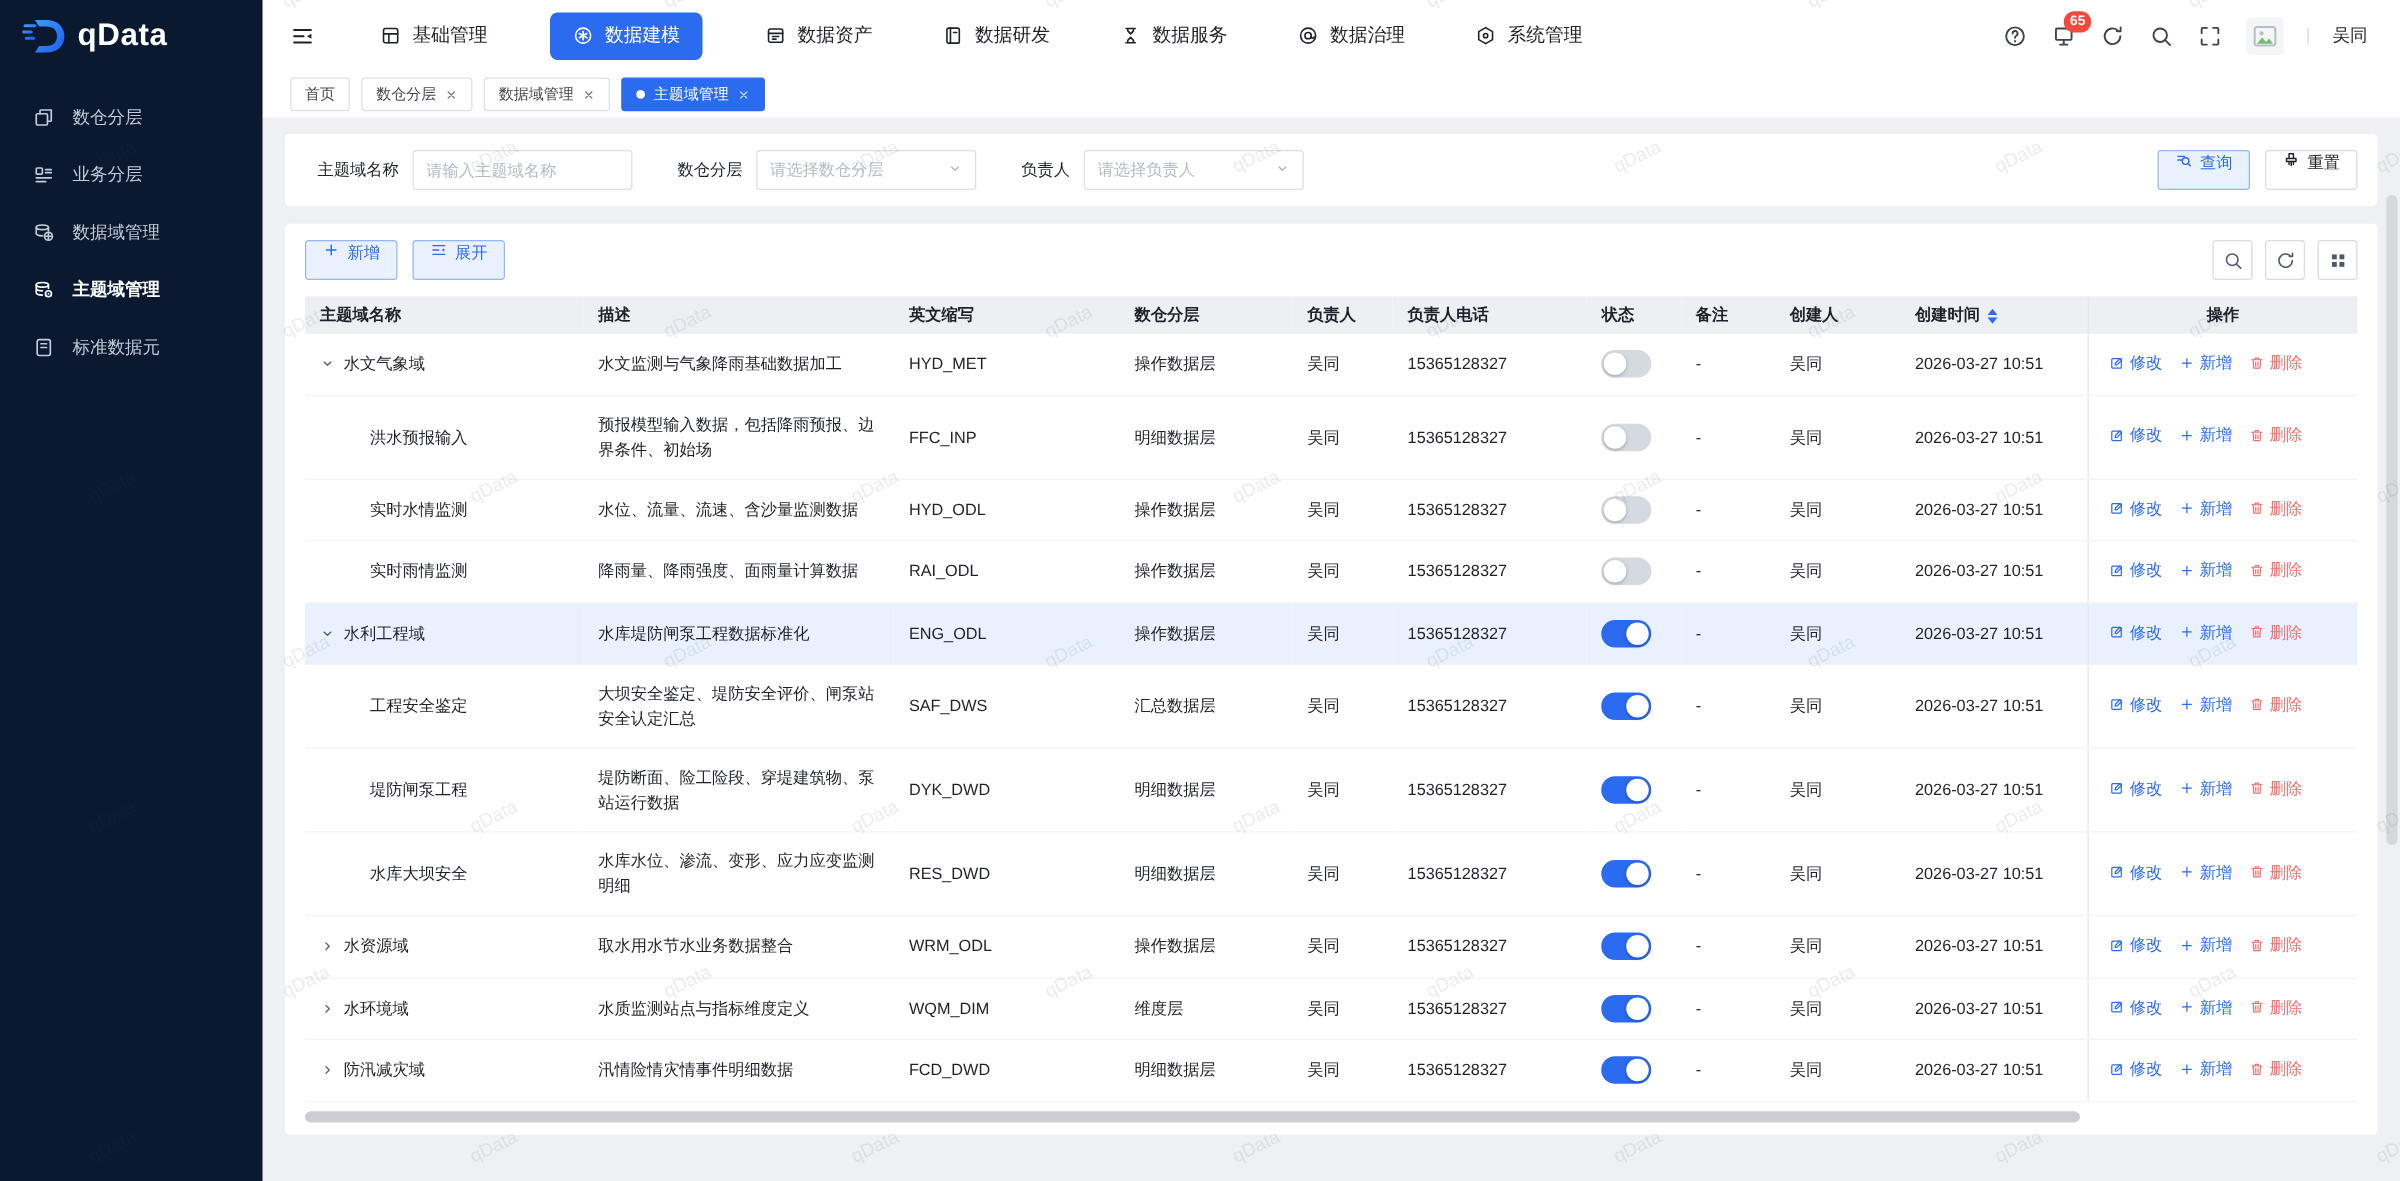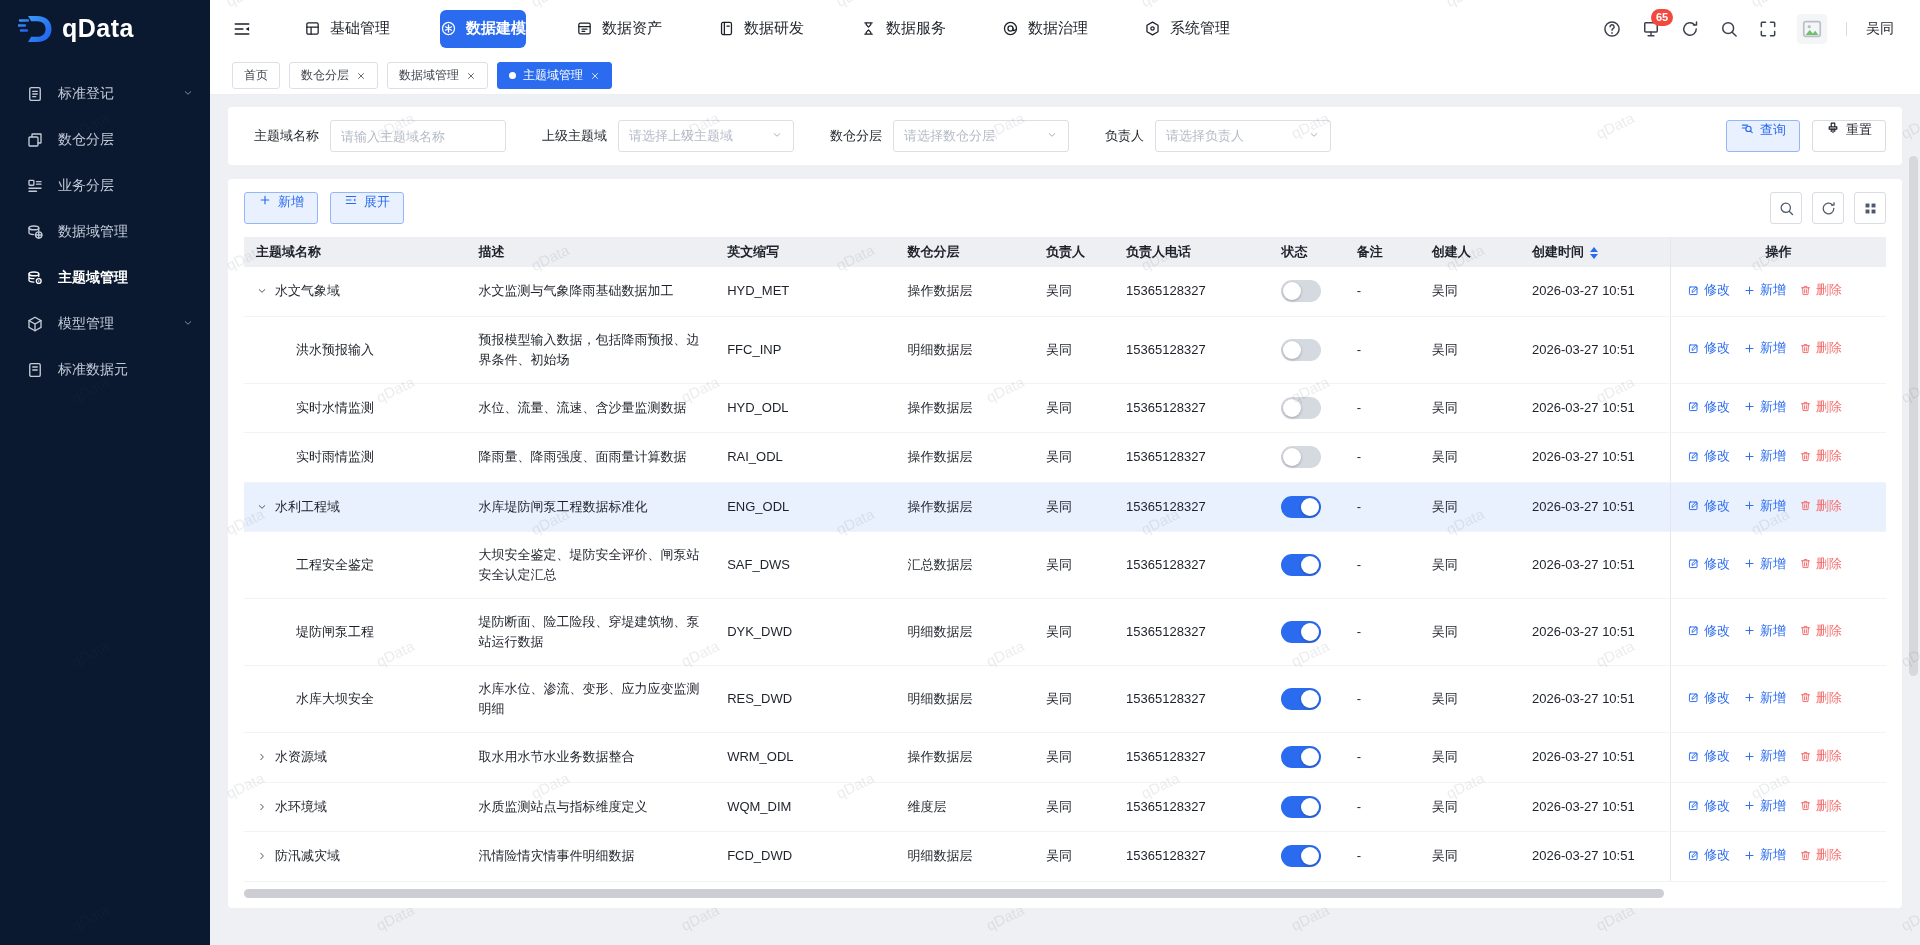--- a/index.html
+++ b/index.html
@@ -17,21 +17,21 @@
   .side-item .lbl { flex:1; }
   .side-item.active { color:#fff; font-weight:bold; }
   .side-item .chev { color:#7e8aa0; }
 
   
   .main { flex:1; display:flex; flex-direction:column; min-width:0; }
   .topbar { height:57px; background:#fff; display:flex; align-items:center; padding:0 26px 0 22px; position:relative; z-index:2; }
   .collapse-btn { background:none; border:none; color:#1d2129; cursor:pointer; display:flex; }
   .topnav { display:flex; gap:44px; margin-left:46px; align-items:center; }
   .nav-item { display:flex; align-items:center; gap:9px; font-size:15px; color:#1d2129; height:38px; padding:0 6px; cursor:pointer; white-space:nowrap; border-radius:6px; }
-  .nav-item.active { background:#2b6bf0; color:#fff; padding:0 0; font-weight:bold; }
+  .nav-item.active { background:#2b6bf0; color:#fff; padding:0 18px; font-weight:normal; }
   .top-actions { margin-left:auto; display:flex; align-items:center; gap:19px; color:#3d434d; }
   .top-icon { position:relative; cursor:pointer; display:flex; }
   .badge { position:absolute; top:-10px; left:10px; background:#f2493f; color:#fff; font-size:11px; line-height:1; border-radius:9px; padding:3px 5px; font-weight:bold; }
   .avatar { width:30px; height:30px; border-radius:4px; background:#f4f5f7; display:flex; align-items:center; justify-content:center; overflow:hidden; cursor:pointer; }
   .sep { width:1px; height:14px; background:#d8dadf; }
   .username { font-size:14px; color:#1d2129; cursor:pointer; }
 
   
   .tabbar { height:38px; background:#fff; display:flex; align-items:center; gap:9px; padding:0 22px; border-bottom:1px solid #eceef2; }
   .tab { display:inline-flex; align-items:center; gap:7px; height:27px; padding:0 11px; border:1px solid #dcdfe6; border-radius:3px; background:#fff; font-size:12px; color:#42474f; cursor:pointer; white-space:nowrap; }
@@ -105,32 +105,20 @@
           <path d="M10 3h9c9 0 14.5 5.3 14.5 13S28 29 19 29h-9l3.2-5.2H19c5.6 0 8.6-3 8.6-7.8S24.6 8.2 19 8.2h-5.8z" fill="url(#lg)"></path>
           <path d="M2 7.5h8M0 12.5h7M3 17.5h6" stroke="url(#lg)" stroke-width="2.4" stroke-linecap="round"></path>
         </svg>
       </span>
       <span class="logo-text">qData</span>
     </div>
     <nav class="side-menu" id="side-menu">
         <div class="side-item">
           <span class="icon">
             <svg viewBox="0 0 24 24" width="18" height="18" fill="none" stroke="currentColor" stroke-width="1.8" stroke-linecap="round" stroke-linejoin="round">
-              <rect x="5" y="3.5" width="14" height="17" rx="2"></rect>
-              <path d="M9 8.5h6M9 12h6M9 15.5h4"></path>
-            </svg>
-          </span>
-          <span class="lbl">标准登记</span>
-          <span class="chev"><svg viewBox="0 0 24 24" width="12" height="12" fill="none" stroke="currentColor" stroke-width="2" stroke-linecap="round" stroke-linejoin="round">
-              <path d="M6.5 9.3l5.5 5.2 5.5-5.2"></path>
-            </svg></span>
-        </div>
-        <div class="side-item">
-          <span class="icon">
-            <svg viewBox="0 0 24 24" width="18" height="18" fill="none" stroke="currentColor" stroke-width="1.8" stroke-linecap="round" stroke-linejoin="round">
               <rect x="4" y="8" width="12" height="12" rx="1.5"></rect>
               <path d="M8 8V4.8a.8.8 0 0 1 .8-.8H20v11.2a.8.8 0 0 1-.8.8H16"></path>
             </svg>
           </span>
           <span class="lbl">数仓分层</span>
         </div>
         <div class="side-item">
           <span class="icon">
             <svg viewBox="0 0 24 24" width="18" height="18" fill="none" stroke="currentColor" stroke-width="1.8" stroke-linecap="round" stroke-linejoin="round">
               <rect x="4" y="4.5" width="6.5" height="6.5" rx="1"></rect>
@@ -153,32 +141,20 @@
         <div class="side-item active">
           <span class="icon">
             <svg viewBox="0 0 24 24" width="18" height="18" fill="none" stroke="currentColor" stroke-width="1.8" stroke-linecap="round" stroke-linejoin="round">
               <ellipse cx="10.5" cy="6.5" rx="6.5" ry="2.5"></ellipse>
               <path d="M4 6.5v4c0 1.3 2.9 2.4 6.5 2.4M4 10.5V15c0 1.3 2.9 2.4 6.5 2.4M17 6.5V10"></path>
               <circle cx="17" cy="16" r="3.2"></circle>
               <circle cx="17" cy="16" r="1" fill="currentColor" stroke="none"></circle>
             </svg>
           </span>
           <span class="lbl">主题域管理</span>
-        </div>
-        <div class="side-item">
-          <span class="icon">
-            <svg viewBox="0 0 24 24" width="18" height="18" fill="none" stroke="currentColor" stroke-width="1.8" stroke-linecap="round" stroke-linejoin="round">
-              <path d="M12 3l8 4.5v9L12 21l-8-4.5v-9z"></path>
-              <path d="M12 12l8-4.5M12 12L4 7.5M12 12v9"></path>
-            </svg>
-          </span>
-          <span class="lbl">模型管理</span>
-          <span class="chev"><svg viewBox="0 0 24 24" width="12" height="12" fill="none" stroke="currentColor" stroke-width="2" stroke-linecap="round" stroke-linejoin="round">
-              <path d="M6.5 9.3l5.5 5.2 5.5-5.2"></path>
-            </svg></span>
         </div>
         <div class="side-item">
           <span class="icon">
             <svg viewBox="0 0 24 24" width="18" height="18" fill="none" stroke="currentColor" stroke-width="1.8" stroke-linecap="round" stroke-linejoin="round">
               <rect x="5" y="3.5" width="14" height="17" rx="2"></rect>
               <path d="M9 8h6M9 12h6"></path>
             </svg>
           </span>
           <span class="lbl">标准数据元</span>
         </div>
@@ -336,29 +312,20 @@
       </div>
 
     <div class="content">
       <div class="filter-card">
         <div style="display:flex;align-items:center;flex:1" id="filters">
             <div class="f-field">
               <span class="f-label">主题域名称</span>
               <input class="f-input" placeholder="请输入主题域名称" style="">
             </div>
             <div class="f-field">
-              <span class="f-label">上级主题域</span>
-              <div class="f-select">
-                <span>请选择上级主题域</span>
-                <span class="chev"><svg viewBox="0 0 24 24" width="12" height="12" fill="none" stroke="currentColor" stroke-width="2" stroke-linecap="round" stroke-linejoin="round">
-                    <path d="M6.5 9.3l5.5 5.2 5.5-5.2"></path>
-                  </svg></span>
-              </div>
-            </div>
-            <div class="f-field">
               <span class="f-label">数仓分层</span>
               <div class="f-select">
                 <span>请选择数仓分层</span>
                 <span class="chev"><svg viewBox="0 0 24 24" width="12" height="12" fill="none" stroke="currentColor" stroke-width="2" stroke-linecap="round" stroke-linejoin="round">
                     <path d="M6.5 9.3l5.5 5.2 5.5-5.2"></path>
                   </svg></span>
               </div>
             </div>
             <div class="f-field">
               <span class="f-label">负责人</span>

